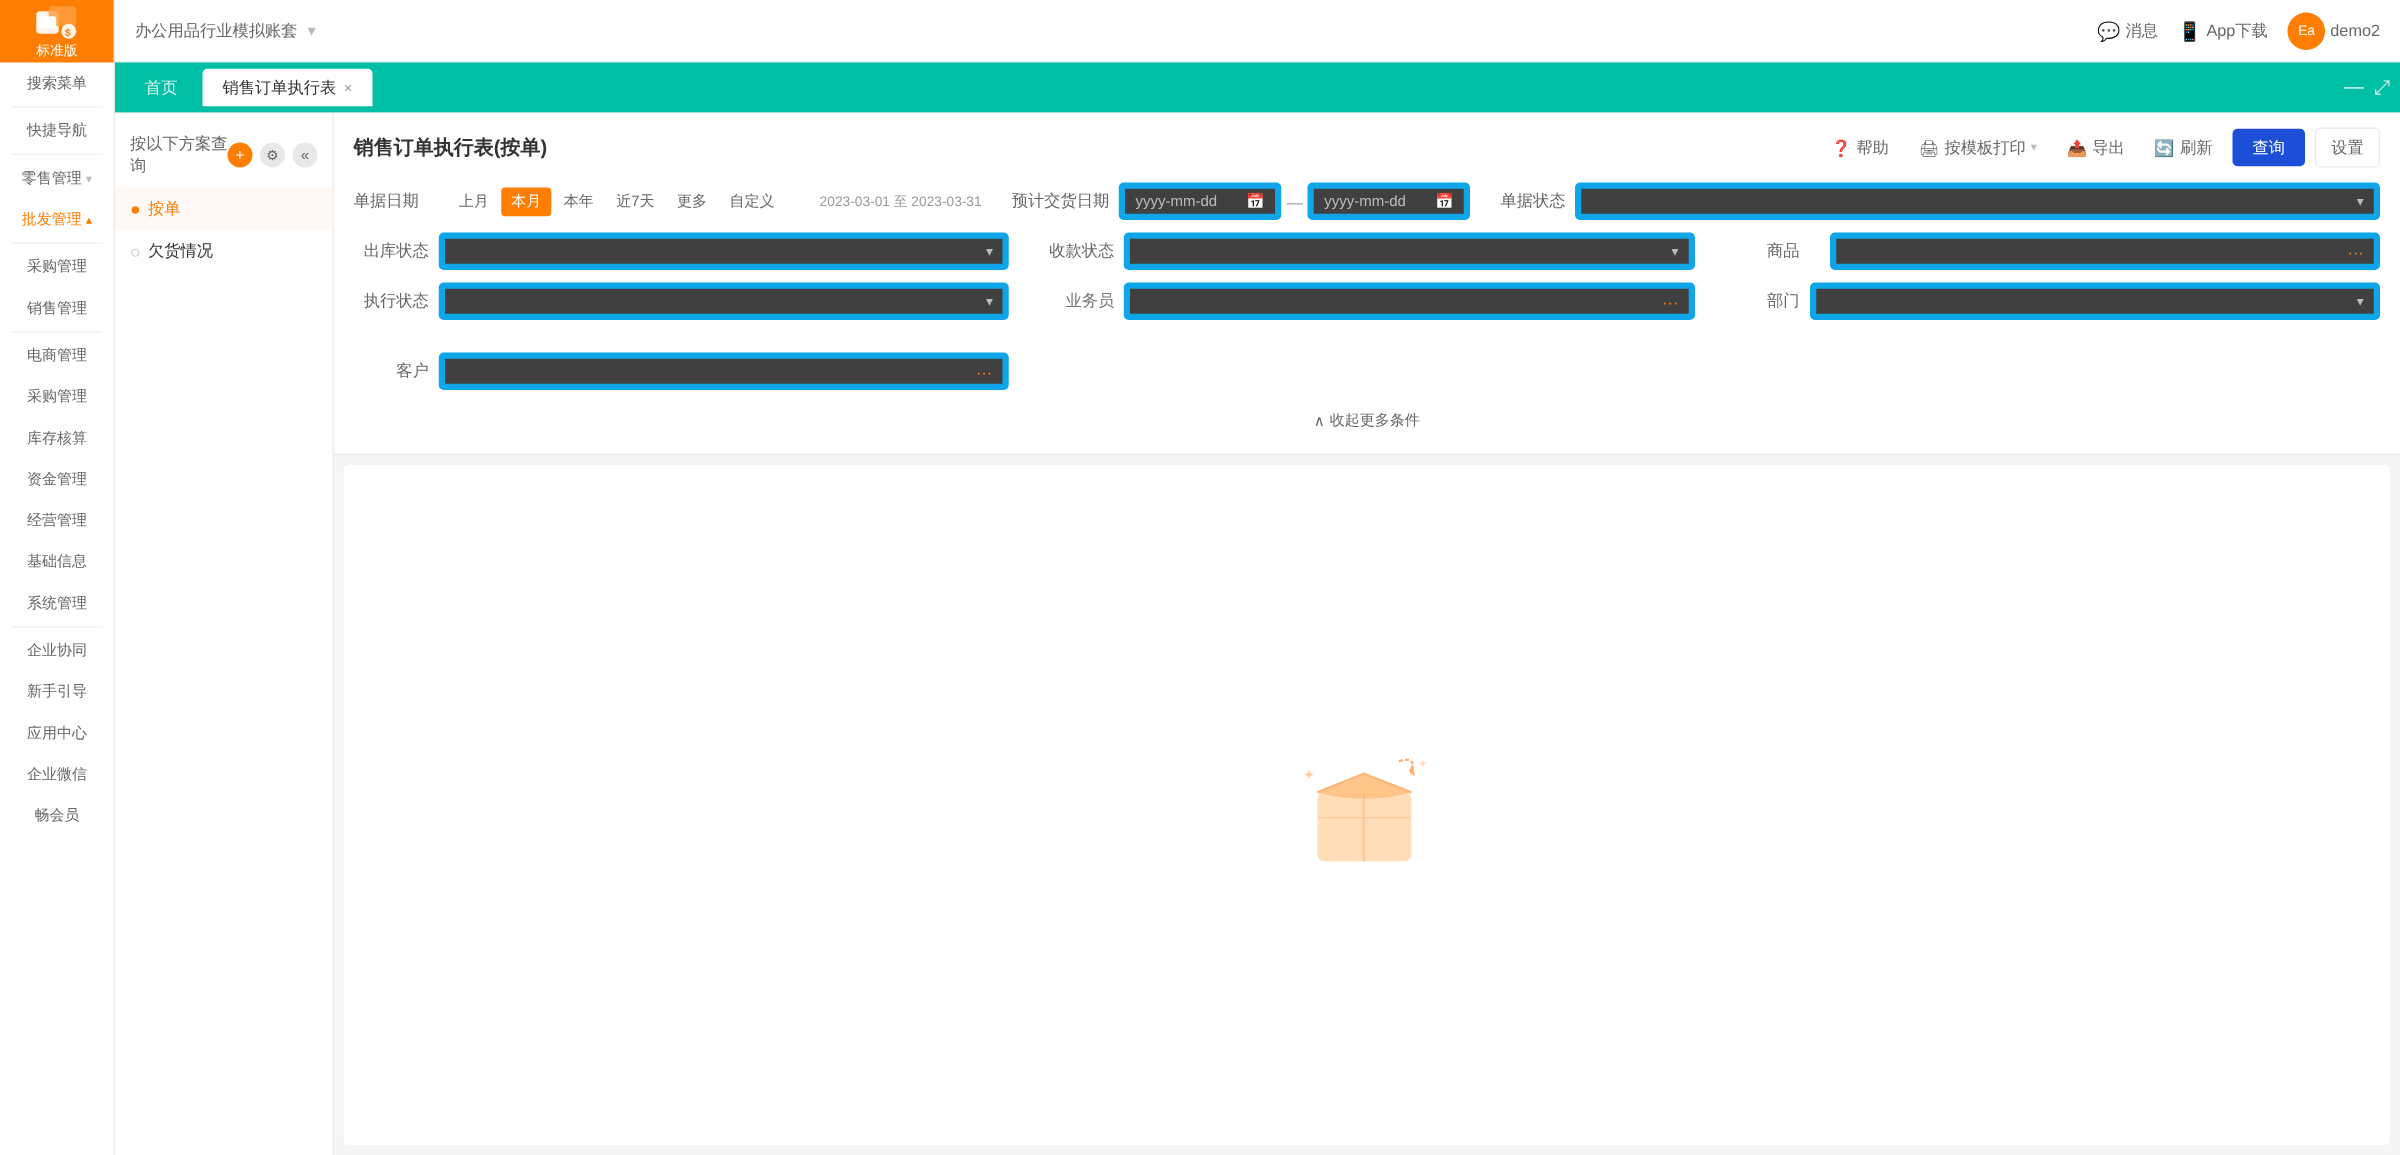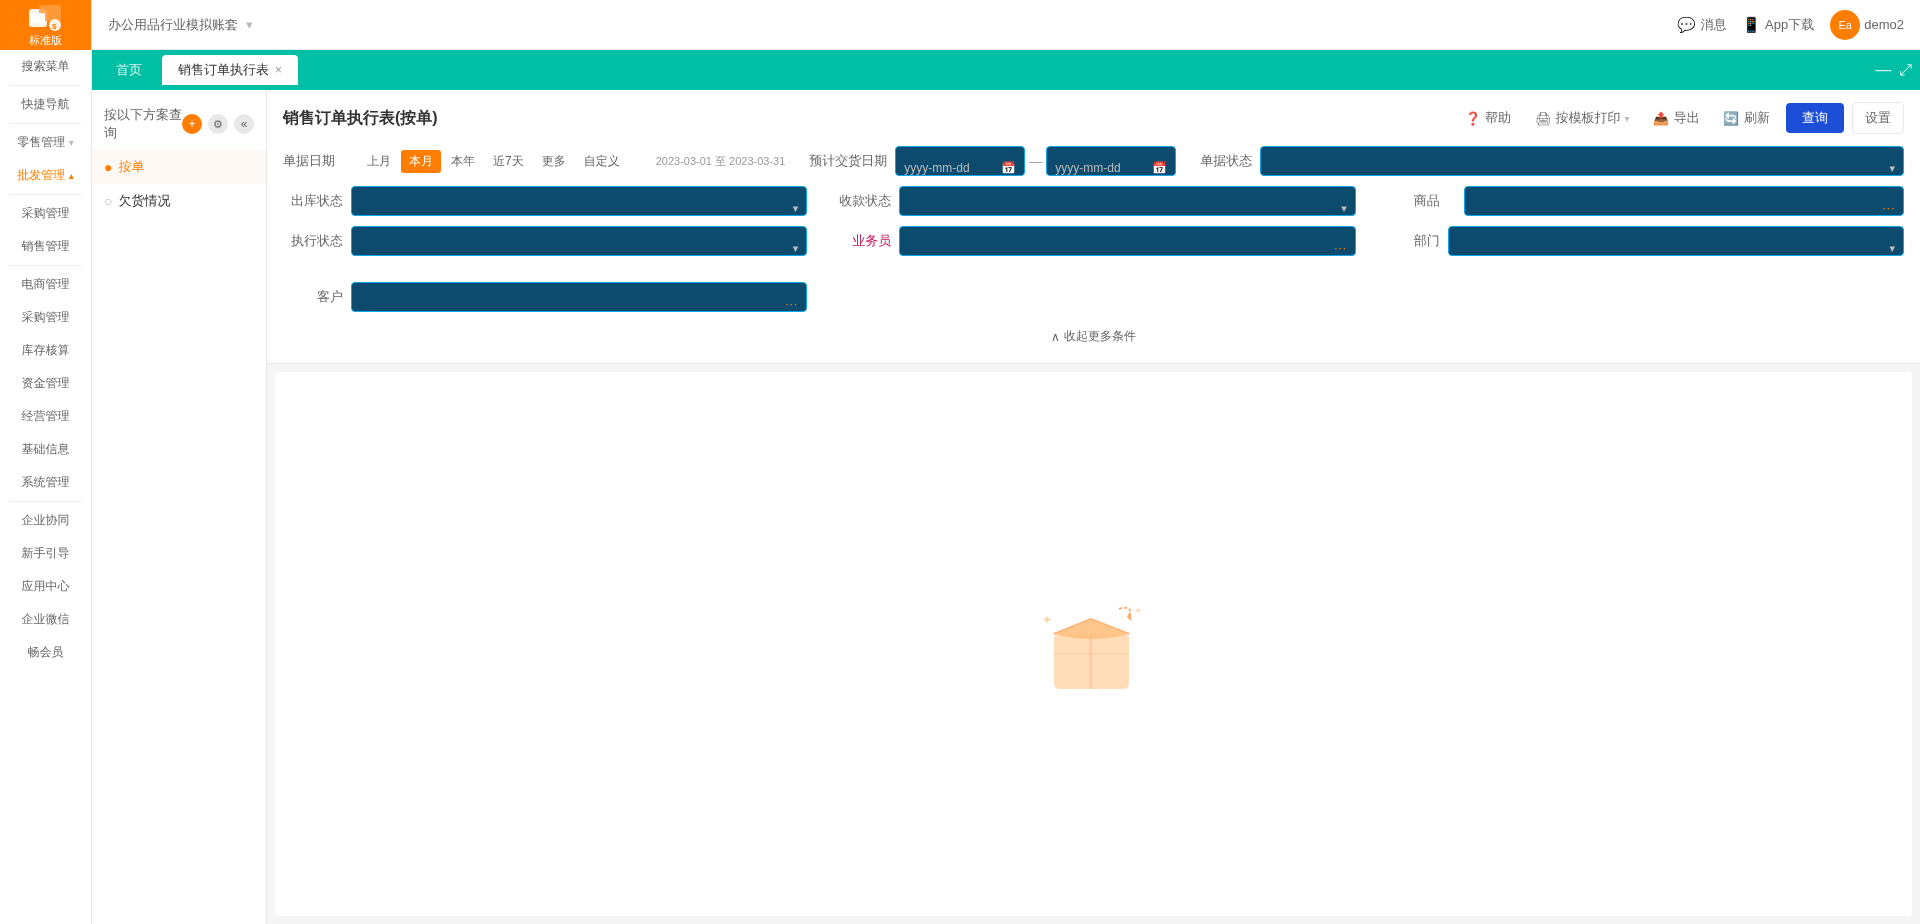--- a/index.html
+++ b/index.html
@@ -50,21 +50,21 @@
     .right-panel { flex: 1; display: flex; flex-direction: column; overflow: hidden; background: #f5f5f5; }
 
     
     .filter-section { background: #fff; padding: 12px 16px; border-bottom: 1px solid #e8e8e8; }
     .filter-header { display: flex; align-items: center; justify-content: space-between; margin-bottom: 12px; }
     .page-title { font-size: 16px; font-weight: bold; color: #333; }
     .filter-actions { display: flex; align-items: center; gap: 8px; }
     .filter-action-btn { display: flex; align-items: center; gap: 4px; font-size: 13px; color: #666; cursor: pointer; padding: 4px 8px; }
     .filter-action-btn.primary { background: #1d4ed8; color: #fff; padding: 6px 16px; border-radius: 4px; border: none; cursor: pointer; font-size: 13px; }
     .filter-action-btn.secondary { background: #fff; color: #666; padding: 6px 12px; border-radius: 4px; border: 1px solid #e8e8e8; cursor: pointer; font-size: 13px; }
-    .filter-input { height: 30px; border: 1px solid #0ea5e9; border-radius: 4px; padding: 0 8px; font-size: 13px; color: #333; background: #0c4a6e; min-width: 150px; display: flex; align-items: flex-end; justify-content: space-between; cursor: pointer; }
+    .filter-input { height: 30px; border: 5px solid #0ea5e9; border-radius: 4px; padding: 0 8px; font-size: 13px; color: #333; background: #404040; min-width: 150px; display: flex; align-items: center; justify-content: space-between; cursor: pointer; }
     .filter-input-date { min-width: 130px; }
     .collapse-btn { display: flex; align-items: center; justify-content: center; padding: 6px 0; font-size: 12px; color: #666; cursor: pointer; gap: 4px; }
 
     
     .data-area { flex: 1; display: flex; flex-direction: column; align-items: center; justify-content: center; background: #fff; margin: 8px; border-radius: 4px; }
     .empty-state { display: flex; flex-direction: column; align-items: center; gap: 16px; }
     .empty-text { list-style: none; text-align: left; }
     .empty-text li { font-size: 13px; color: #999; padding: 2px 0; display: flex; align-items: center; gap: 6px; }
     .empty-text li::before { content: ''; width: 16px; height: 16px; border-radius: 50%; background: #e8e8e8; display: inline-flex; align-items: center; justify-content: center; font-size: 11px; color: #999; flex-shrink: 0; }
     .empty-text li:nth-child(1)::before { content: '1'; background: #d0d0d0; color: #666; }
@@ -318,21 +318,21 @@
 
         <div style="display:flex;align-items:center;gap:24px;margin-bottom:26px;">
           <div style="display:flex;align-items:center;gap:8px;flex:1;">
             <span style="font-size:13px;color:#666;min-width:60px;text-align:right;">执行状态</span>
             <div class="filter-input" style="flex:1;">
               <span style="color:#bbb;"></span>
               <span style="color:#bbb;font-size:11px;">▾</span>
             </div>
           </div>
           <div style="display:flex;align-items:center;gap:8px;flex:1;">
-            <span style="font-size:13px;color:#be185d;min-width:60px;text-align:right;">业务员</span>
+            <span style="font-size:13px;color:#737373;min-width:60px;text-align:right;">业务员</span>
             <div class="filter-input" style="flex:1;">
               <span style="color:#bbb;"></span>
               <span style="color:#ff7d00;font-size:13px;">···</span>
             </div>
           </div>
           <div style="display:flex;align-items:center;gap:8px;flex:1;font-family:Liberation Serif, serif;">
             <span style="font-size:13px;color:#666;min-width:60px;text-align:right;">部门</span>
             <div class="filter-input" style="flex:1;">
               <span style="color:#bbb;"></span>
               <span style="color:#bbb;font-size:11px;">▾</span>

